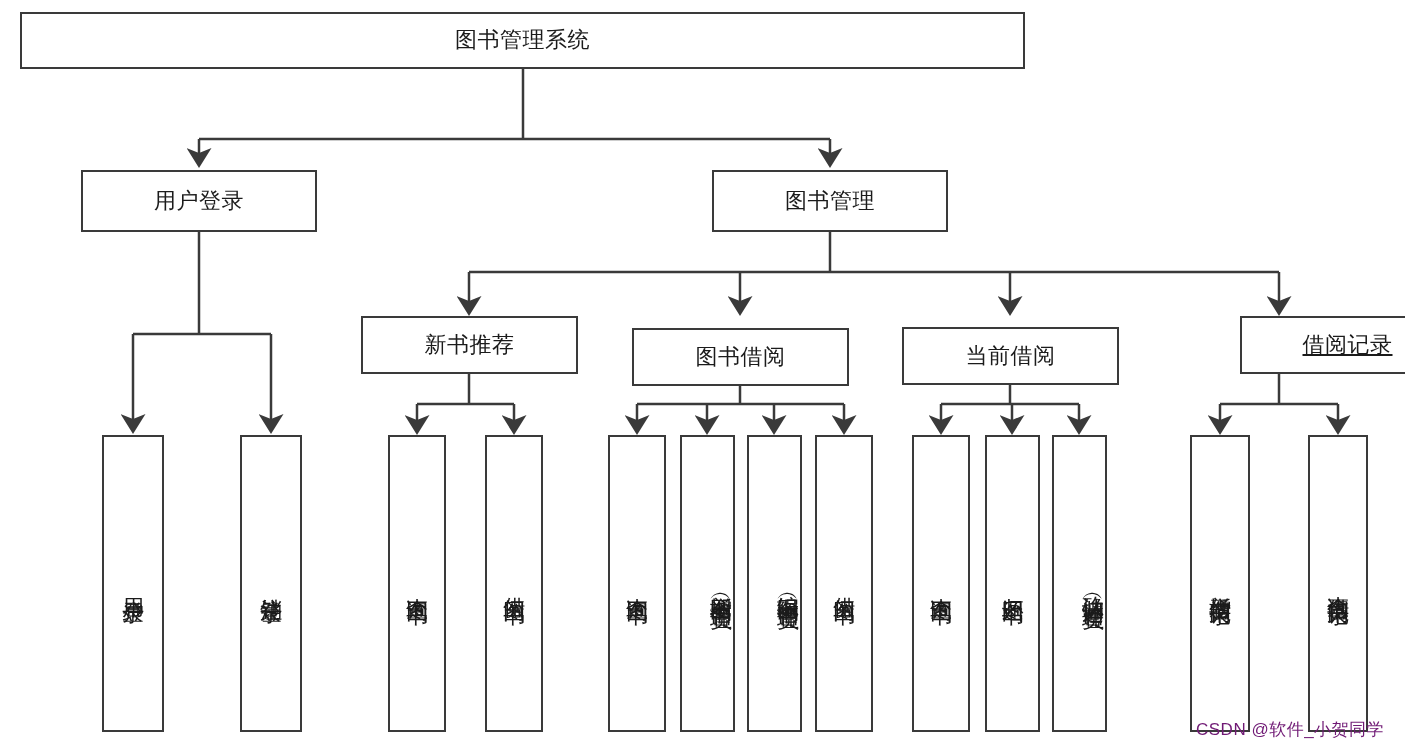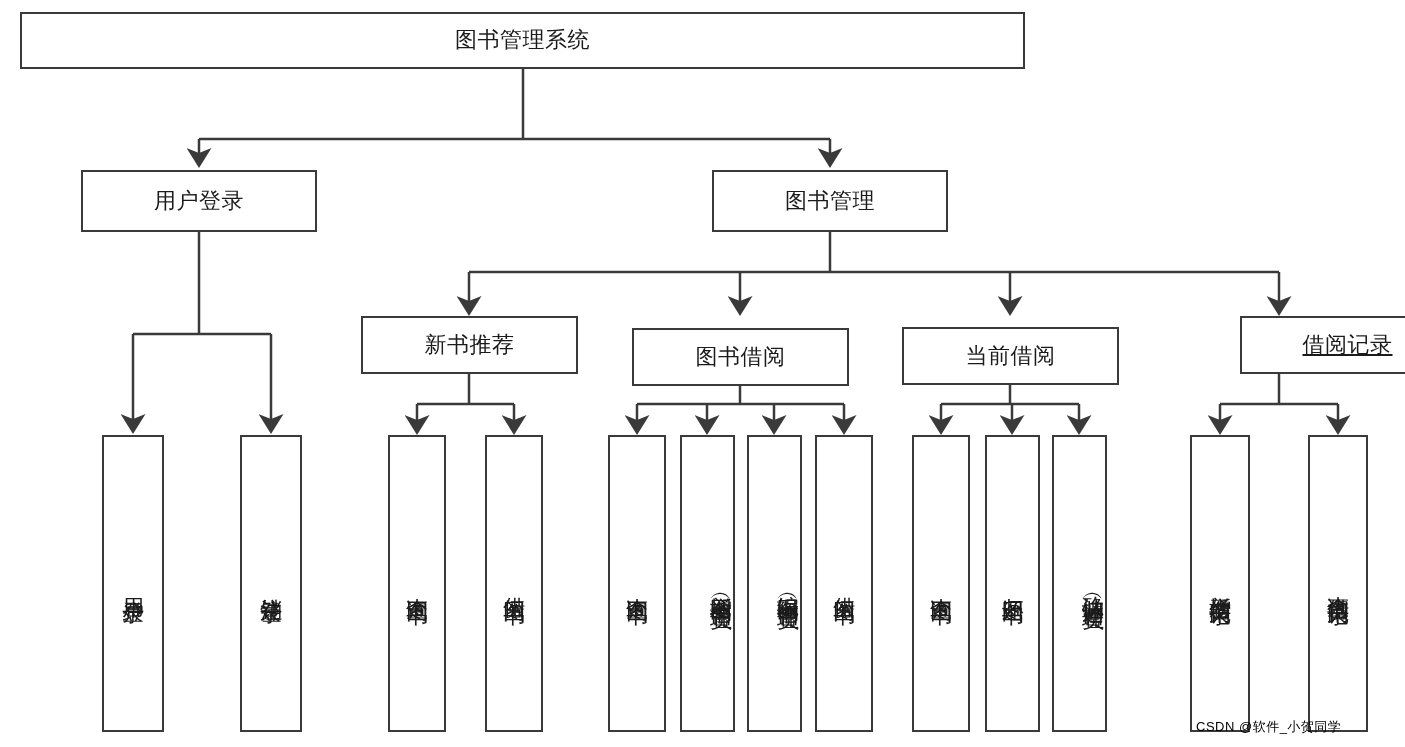--- a/index.html
+++ b/index.html
@@ -50,22 +50,22 @@
     align-items: flex-start;
     justify-content: center;
     padding-top: 6px;
   }
   .node.v.mid {
     align-items: center;
     padding-top: 0;
   }
   .watermark {
     position: absolute;
-    font-size: 13px;
-    color: #000000;
+    font-size: 17px;
+    color: #701a75;
     white-space: nowrap;
     letter-spacing: 0.5px;
   }
 </style>
 </head>
 <body>
 
 <div id="canvas">
 
   <svg id="edges" viewBox="0 0 1405 747">

